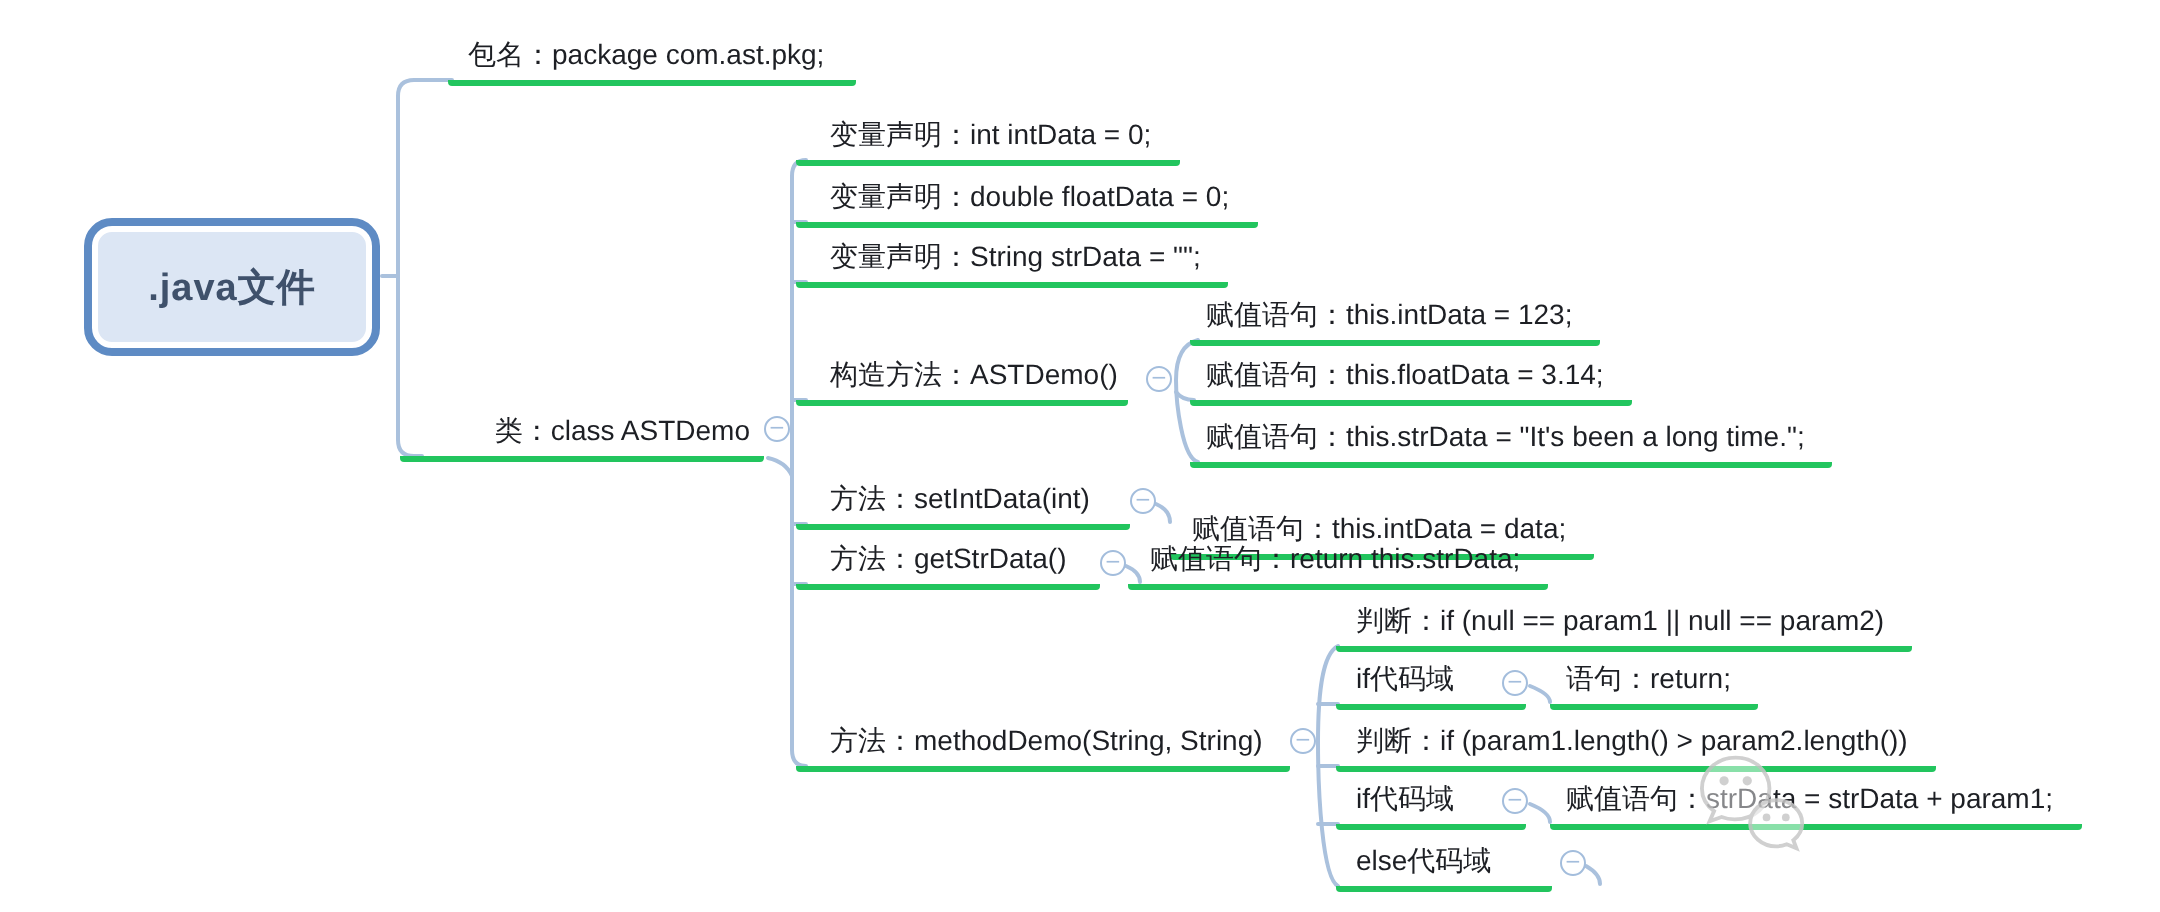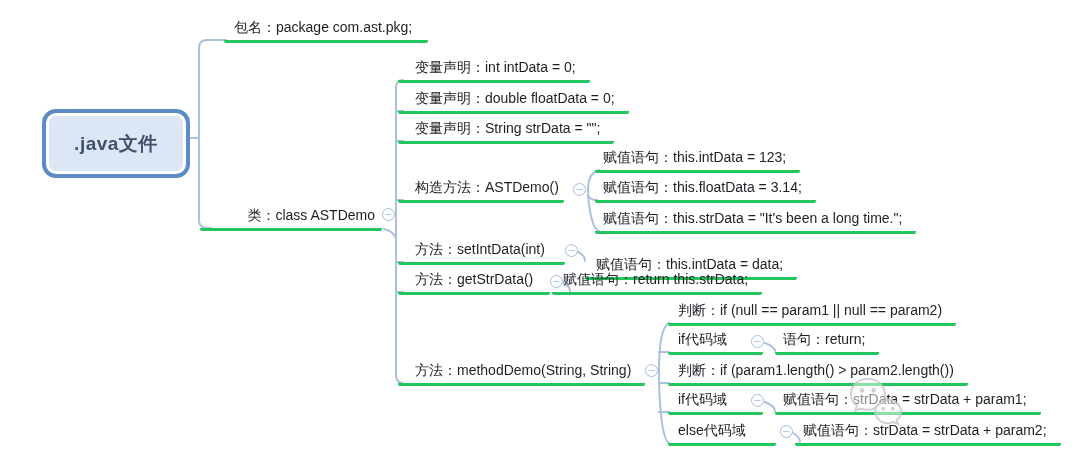--- a/index.html
+++ b/index.html
@@ -73,40 +73,39 @@
   <div class="node" style="left:595px;top:147px;padding-left:8px;">赋值语句：this.intData = 123;</div>
   <div class="node" style="left:595px;top:177px;padding-left:8px;">赋值语句：this.floatData = 3.14;</div>
   <div class="node" style="left:595px;top:208px;padding-left:8px;">赋值语句：this.strData = "It's been a long time.";</div>
 
   <div class="node" style="left:398px;top:239px;width:167px;">方法：setIntData(int)</div>
   <span class="collapse" style="left:565px;top:244px;">−</span>
   <div class="node" style="left:585px;top:254px;padding-left:11px;text-align:center;">赋值语句：this.intData = data;</div>
 
   <div class="node" style="left:398px;top:269px;width:152px;">方法：getStrData()</div>
   <span class="collapse" style="left:550px;top:275px;">−</span>
-  <div class="node" style="left:552px;top:269px;padding-left:11px;">赋值语句：return this.strData;</div>
+  <div class="node" style="left:564px;top:269px;padding-left:11px;">赋值语句：return this.strData;</div>
 
   <div class="node" style="left:398px;top:360px;width:247px;">方法：methodDemo(String, String)</div>
   <span class="collapse" style="left:645px;top:364px;">−</span>
 
   <div class="node" style="left:668px;top:300px;padding-left:10px;">判断：if (null == param1 || null == param2)</div>
 
   <div class="node" style="left:668px;top:329px;width:95px;padding-left:10px;">if代码域</div>
   <span class="collapse" style="left:751px;top:335px;">−</span>
   <div class="node" style="left:775px;top:329px;padding-left:8px;">语句：return;</div>
 
   <div class="node" style="left:668px;top:360px;padding-left:10px;">判断：if (param1.length() &gt; param2.length())</div>
 
   <div class="node" style="left:668px;top:389px;width:95px;padding-left:10px;">if代码域</div>
   <span class="collapse" style="left:751px;top:394px;">−</span>
   <div class="node" style="left:775px;top:389px;padding-left:8px;text-align:right;">赋值语句：strData = strData + param1;</div>
 
   <div class="node" style="left:668px;top:420px;width:108px;padding-left:10px;">else代码域</div>
   <span class="collapse" style="left:780px;top:425px;">−</span>
-  <div class="node" style="left:795px;top:420px;padding-left:8px;">赋值语句：strData = strData + param2;</div>
 
   <div class="wm">
     <svg width="58" height="54" viewBox="0 0 60 56">
       <g stroke="#c8c8c8" stroke-width="2" fill="rgba(255,255,255,0.55)">
         <path d="M 38 21 C 38 30 30 37 20 37 C 17.5 37 15.2 36.6 13.2 35.8 L 7 38 L 9.3 32.7 C 5.4 29.9 3 26.2 3 21 C 3 12 10.8 5 20.5 5 C 30.2 5 38 12 38 21 Z"></path>
         <path d="M 28 39 C 28 32.5 34 27 41.5 27 C 49 27 55 32.5 55 39 C 55 42.8 53.2 45.6 50.4 47.8 L 52 52 L 47 49.9 C 45.3 50.6 43.5 51 41.5 51 C 34 51 28 45.5 28 39 Z"></path>
       </g>
       <g fill="#c8c8c8">
         <circle cx="14.5" cy="17" r="2.4"></circle>
         <circle cx="26.5" cy="17" r="2.4"></circle>

